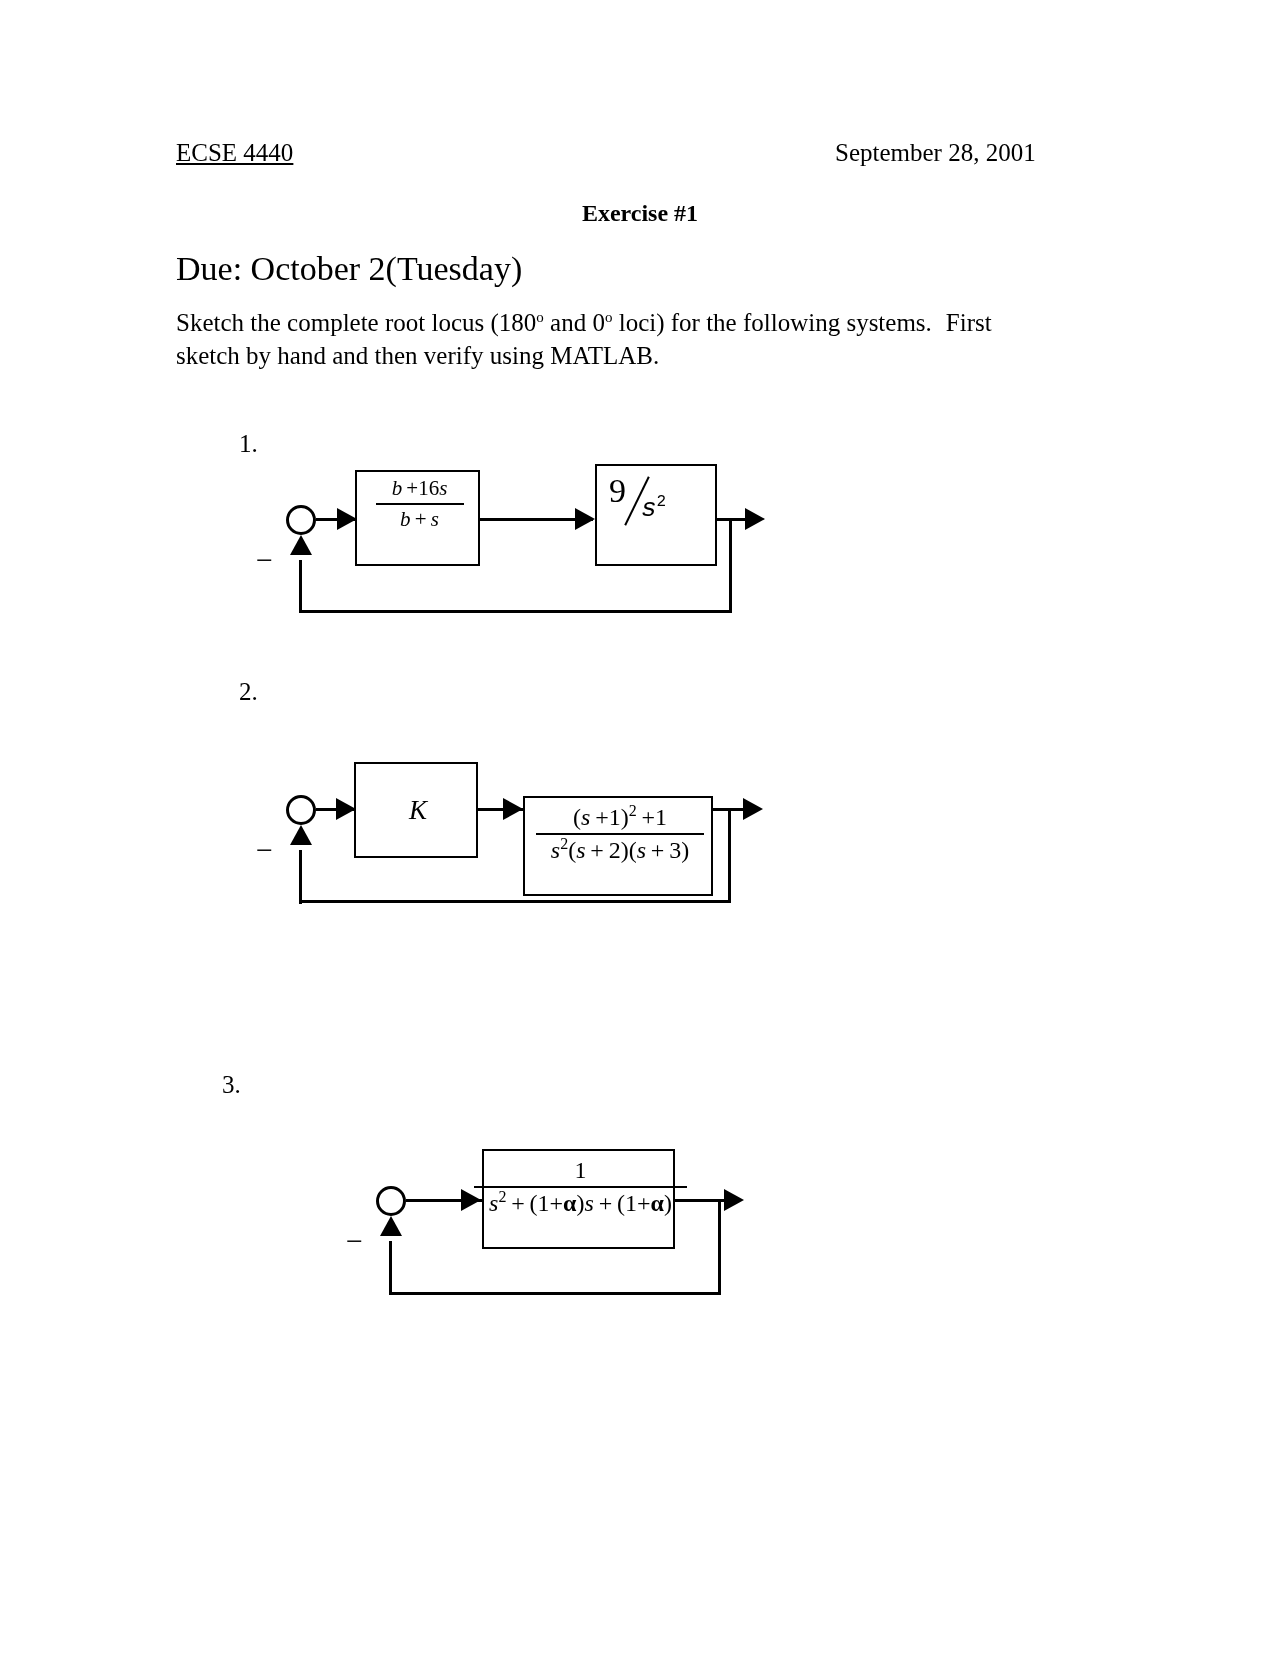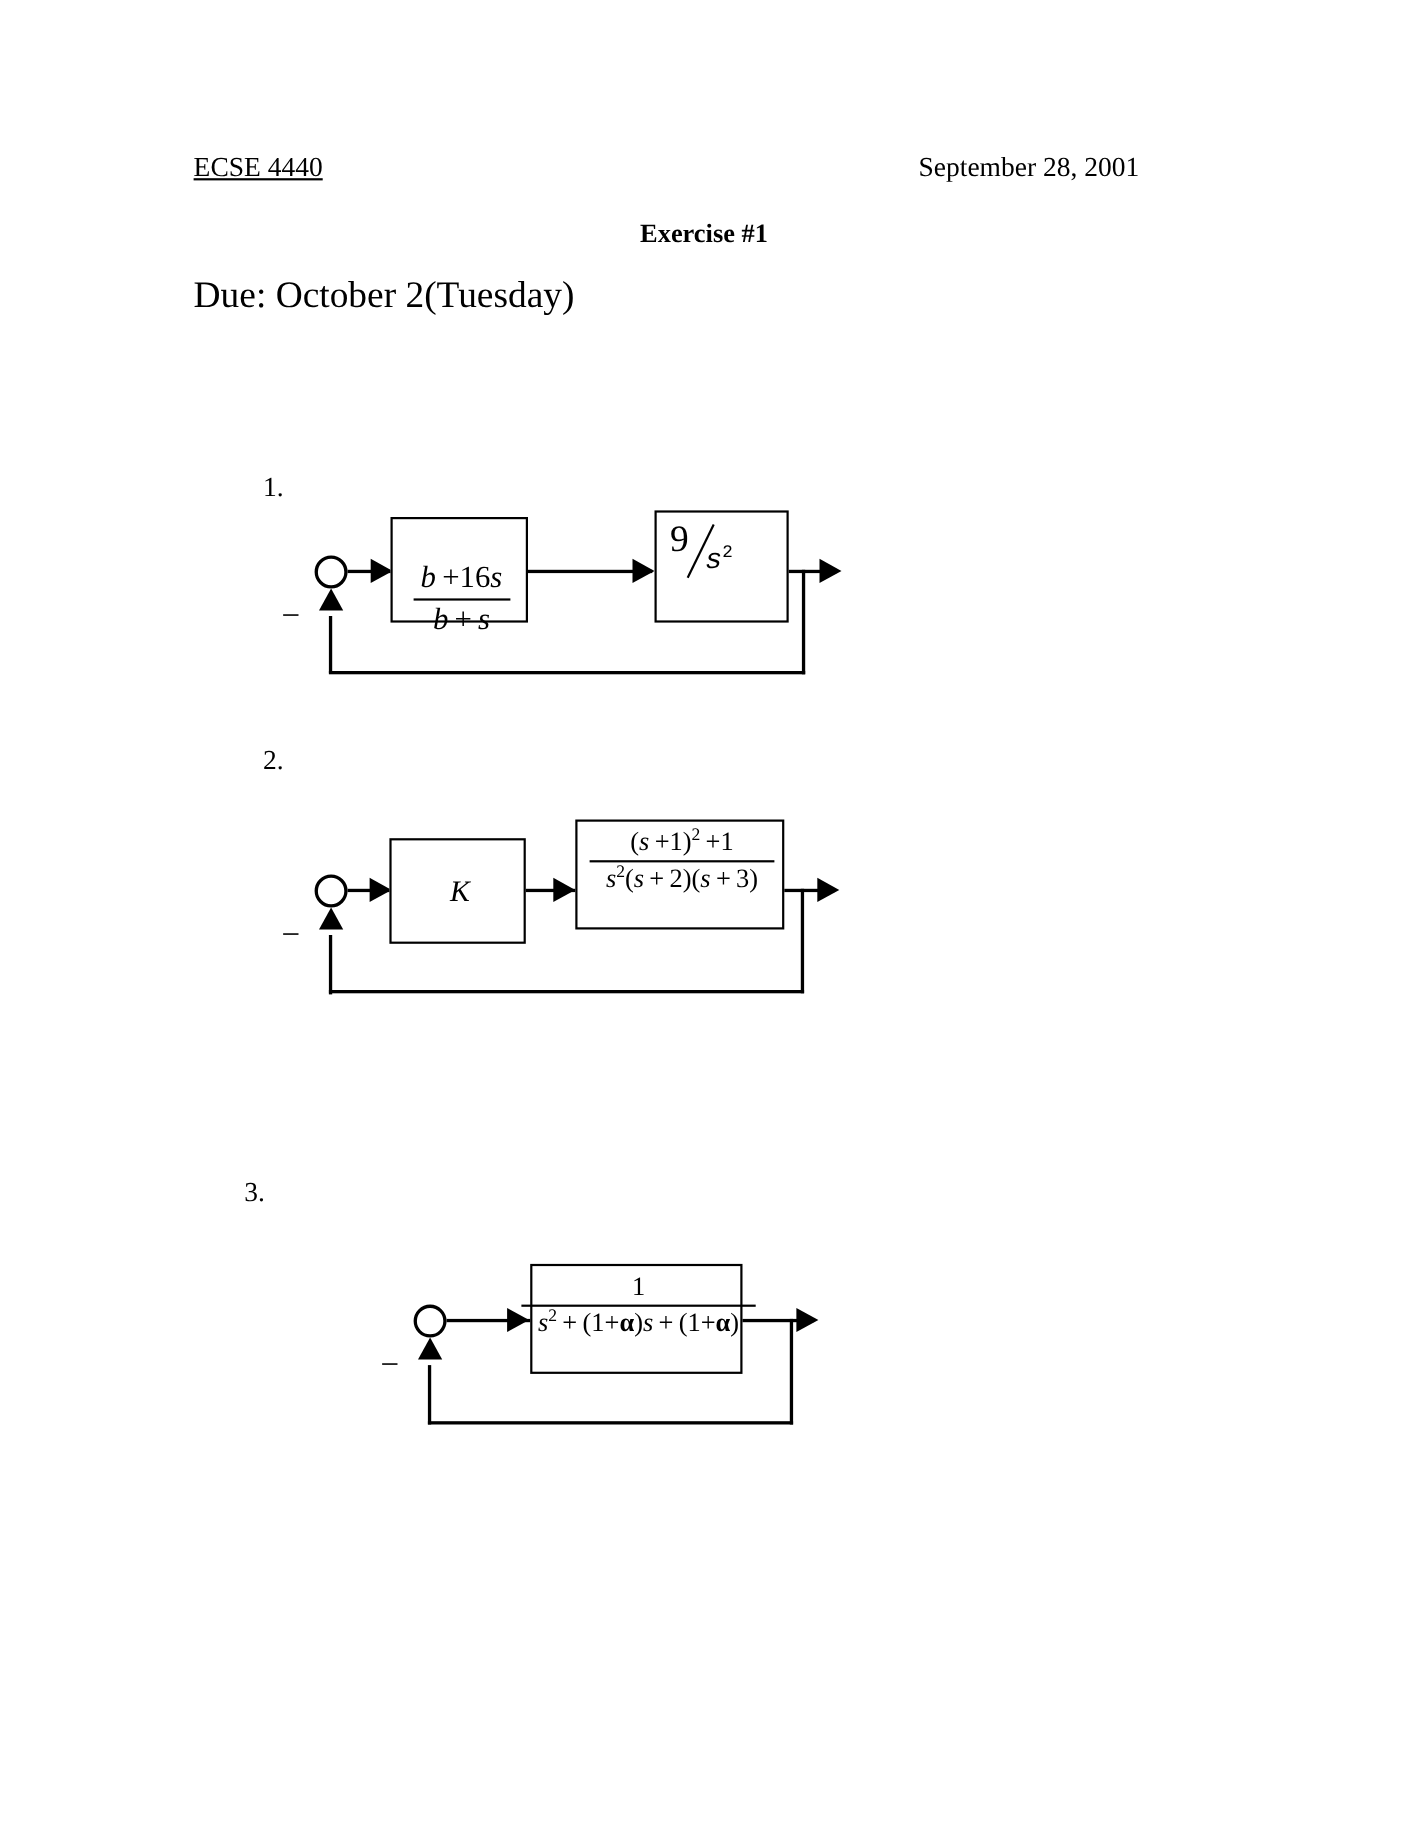--- a/index.html
+++ b/index.html
@@ -215,36 +215,39 @@
 
   <div class="header-row">
     <span class="hdr-course">ECSE 4440</span>
     <span class="hdr-date">September 28, 2001</span>
   </div>
 
   <div class="exercise-title">Exercise #1</div>
 
   <div class="due-line">Due: October 2(Tuesday)</div>
 
+  <div class="instructions">
+    <span>Sketch the complete root locus (180</span><span class="sup">o</span><span> and 0</span><span class="sup">o</span><span> loci) for the following systems.</span><span class="gap-wide"></span><span>First sketch by hand and then verify using MATLAB.</span>
+  </div>
 
   <div class="diagram" style="left:0;top:0;width:1280px;height:0;">
 
     <span class="item-num" style="left:239px;top:430px;">1.</span>
 
     <div class="sum" style="left:286px;top:505px;width:30px;height:30px;"></div>
     <span class="minus" style="left:256px;top:552px;">−</span>
 
     <div class="line-v" style="left:299px;top:560px;height:52px;"></div>
     <div class="arrow-u" style="left:290px;top:535px;"></div>
 
     <div class="line-h" style="left:316px;top:518px;width:45px;"></div>
     <div class="arrow-r" style="left:337px;top:508px;"></div>
 
     <div class="blk" style="left:355px;top:470px;width:125px;height:96px;">
-      <div class="frac math" style="left:0;top:4px;width:125px;font-size:28px;margin-top:34px;">
+      <div class="frac math" style="left:0;top:4px;width:125px;font-size:21px;">
         <span class="num"><i>b</i> +16<i>s</i></span>
         <span class="bar" style="width:88px;margin:0 auto;"></span>
         <span class="den"><i>b</i> + <i>s</i></span>
       </div>
     </div>
 
     <div class="line-h" style="left:480px;top:518px;width:113px;"></div>
     <div class="arrow-r" style="left:575px;top:508px;"></div>
 
     <div class="blk" style="left:595px;top:464px;width:122px;height:102px;">
@@ -275,21 +278,21 @@
     <div class="line-h" style="left:316px;top:808px;width:44px;"></div>
     <div class="arrow-r" style="left:336px;top:798px;"></div>
 
     <div class="blk" style="left:354px;top:762px;width:124px;height:96px;">
       <span class="kmath" style="left:0;top:31px;width:124px;text-align:center;display:block;">K</span>
     </div>
 
     <div class="line-h" style="left:478px;top:808px;width:48px;"></div>
     <div class="arrow-r" style="left:503px;top:798px;"></div>
 
-    <div class="blk" style="left:523px;top:745px;width:190px;height:100px;">
+    <div class="blk" style="left:523px;top:796px;width:190px;height:100px;">
       <div class="frac math" style="left:0;top:6px;width:190px;font-size:24px;">
         <span class="num">(<i>s</i> +1)<span class="supn">2</span> +1</span>
         <span class="bar" style="width:168px;margin:0 auto;"></span>
         <span class="den"><i>s</i><span class="supn">2</span>(<i>s</i> + 2)(<i>s</i> + 3)</span>
       </div>
     </div>
 
     <div class="line-h" style="left:713px;top:808px;width:46px;"></div>
     <div class="arrow-r" style="left:743px;top:798px;"></div>
 

